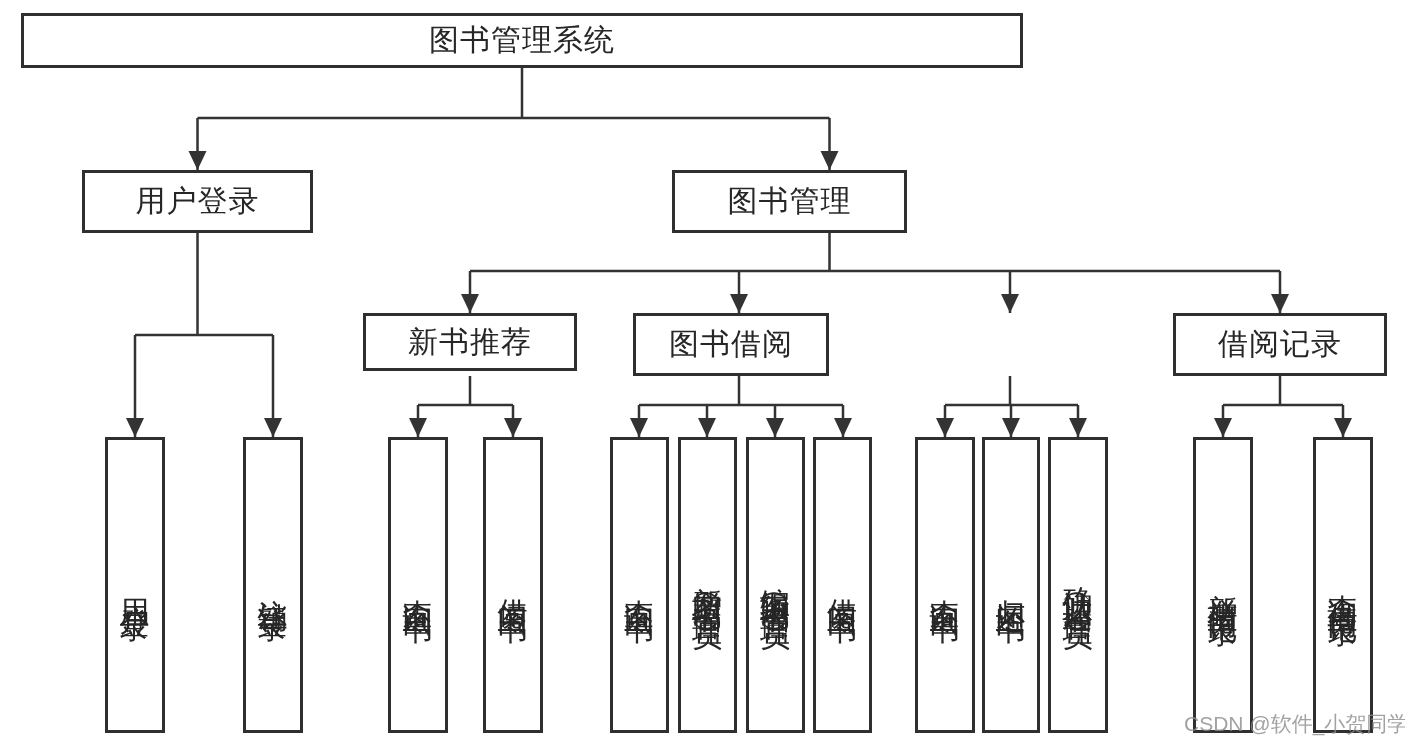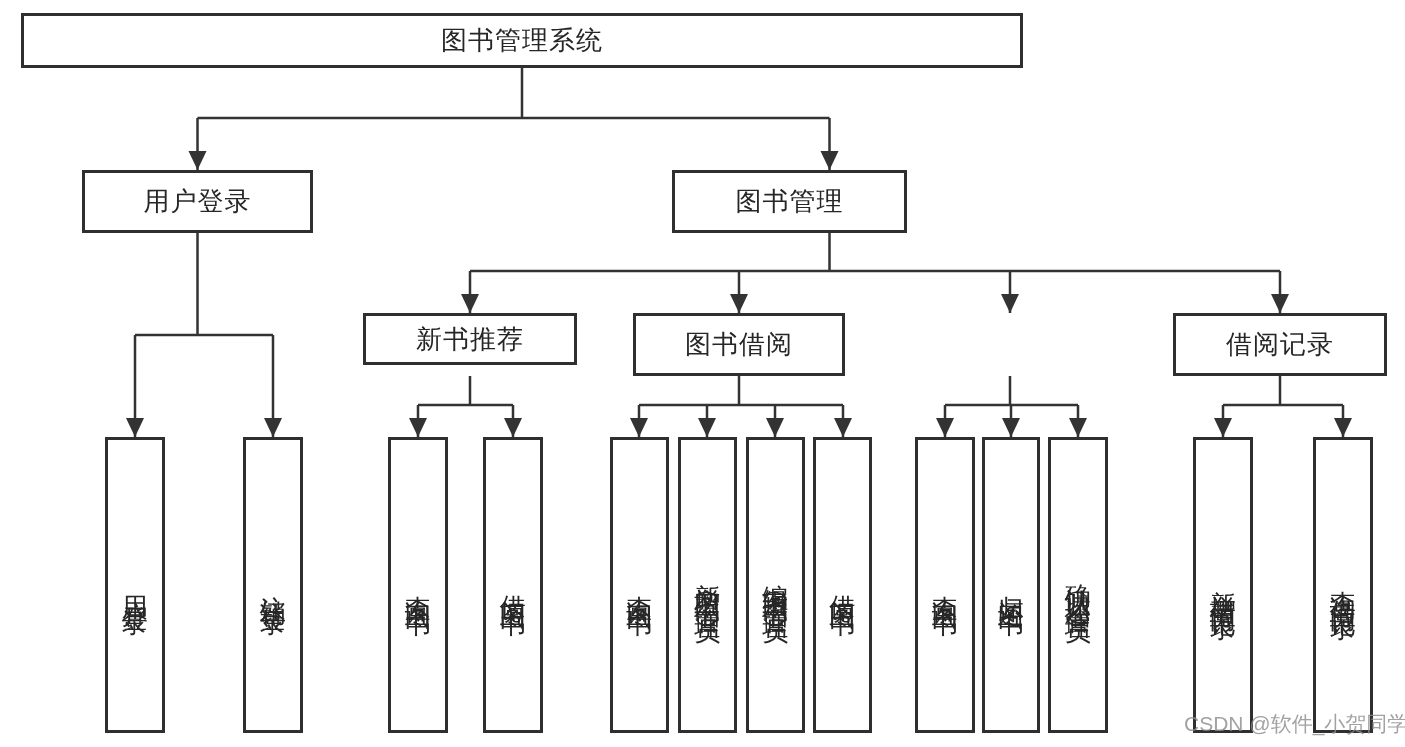--- a/index.html
+++ b/index.html
@@ -12,21 +12,21 @@
   }
   .connectors{position:absolute;left:0;top:0;}
   .node{
     position:absolute;
     box-sizing:border-box;
     border:3px solid #2f2f2f;
     background:#ffffff;
     display:flex;
     align-items:center;
     justify-content:center;
-    font-size:26px;
+    font-size:30px;
     color:#262626;
     letter-spacing:1px;
     z-index:2;
   }
   .leaf .vtext{
     writing-mode:vertical-rl;
     text-orientation:mixed;
     letter-spacing:5px;
     line-height:1.1;
     letter-spacing:5px;
@@ -76,22 +76,22 @@
       <polygon points="1214,418 1232,418 1223,437"></polygon>
       <polygon points="1334,418 1352,418 1343,437"></polygon>
     </g>
   </svg>
 
   <div class="node" style="left:21px;top:13px;width:1002px;height:55px">图书管理系统</div>
 
   <div class="node" style="left:82px;top:170px;width:231px;height:63px">用户登录</div>
   <div class="node" style="left:672px;top:170px;width:235px;height:63px">图书管理</div>
 
-  <div class="node" style="left:363px;top:313px;width:214px;height:52px">新书推荐</div>
-  <div class="node" style="left:633px;top:313px;width:212px;height:63px">图书借阅</div>
+  <div class="node" style="left:363px;top:313px;width:214px;height:58px">新书推荐</div>
+  <div class="node" style="left:633px;top:313px;width:196px;height:63px">图书借阅</div>
   <div class="node" style="left:1173px;top:313px;width:214px;height:63px">借阅记录</div>
 
   <div class="node leaf" style="left:105px;top:437px;width:60px;height:296px">
     <span class="vtext">用户登录</span>
   </div>
   <div class="node leaf" style="left:243px;top:437px;width:60px;height:296px">
     <span class="vtext">注销登录</span>
   </div>
 
   <div class="node leaf" style="left:388px;top:437px;width:60px;height:296px">

